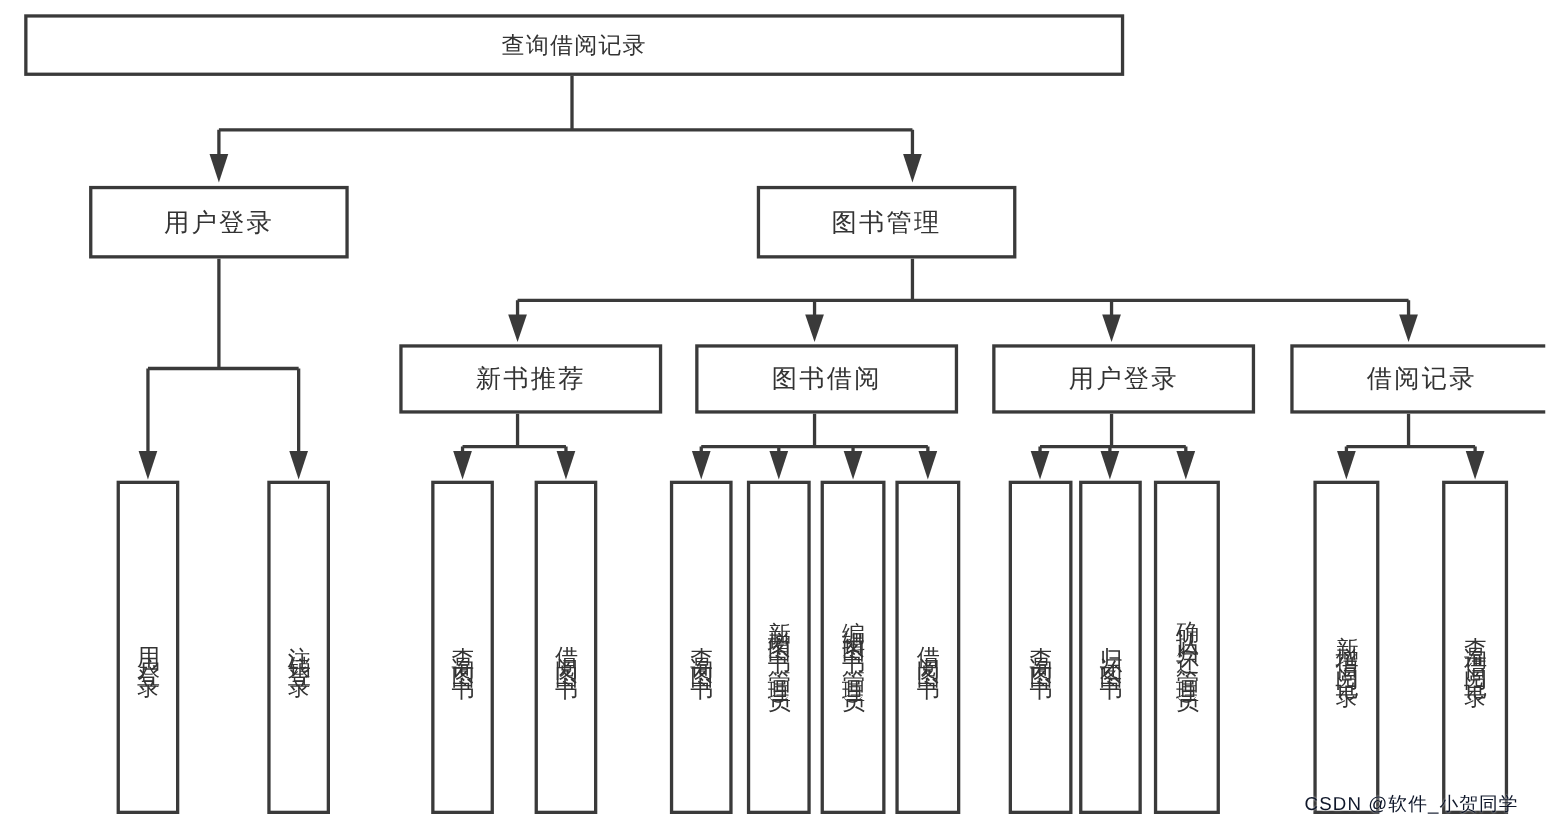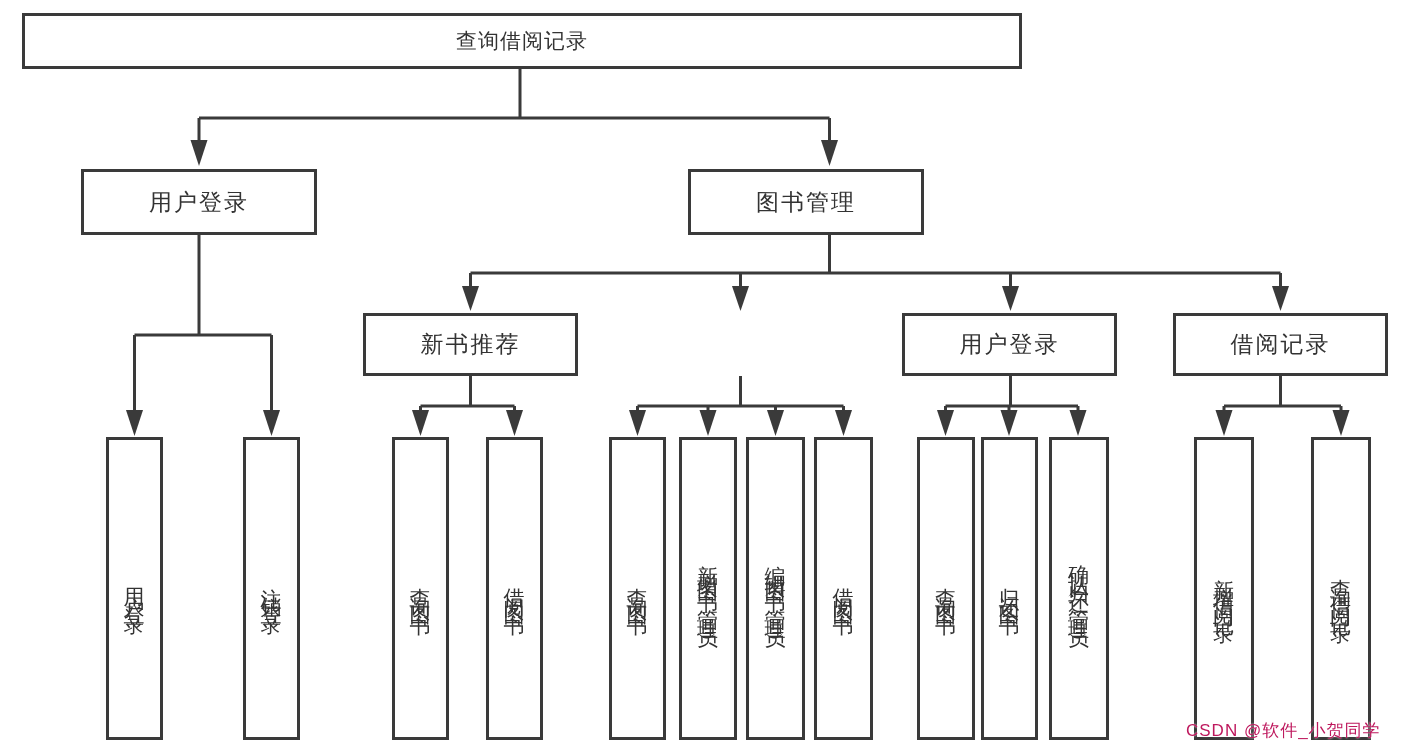--- a/index.html
+++ b/index.html
@@ -40,28 +40,28 @@
   .root-box .h-label { font-size: 21px; letter-spacing: 1px; }
   .v-label {
     writing-mode: vertical-rl;
     text-orientation: mixed;
     font-size: 21px;
     letter-spacing: 9px;
     line-height: 1;
     white-space: nowrap;
   }
   .leaf-box { top: 437px; height: 303px; }
-  .lvl3-box { top: 313px; height: 63px; width: 215px; justify-content: center; }
+  .lvl3-box { top: 313px; height: 63px; width: 239px; justify-content: center; }
   .lvl2-box { top: 169px; height: 66px; }
   .watermark {
     position: absolute;
     left: 1186px;
     top: 719px;
     font-size: 17px;
-    color: #be185d;
+    color: #0f172a;
     letter-spacing: 1px;
     white-space: nowrap;
     z-index: 10;
     text-shadow: 0 0 2px #ffffff;
   }
 </style>
 </head>
 <body>
 
 <div class="stage">
@@ -133,20 +133,23 @@
   <div class="box lvl2-box" style="left:81px; width:236px;">
     <span class="h-label">用户登录</span>
   </div>
   <div class="box lvl2-box" style="left:688px; width:236px;">
     <span class="h-label">图书管理</span>
   </div>
 
   <div class="box lvl3-box" style="left:363px;">
     <span class="h-label">新书推荐</span>
   </div>
+  <div class="box lvl3-box" style="left:632px;">
+    <span class="h-label">图书借阅</span>
+  </div>
   <div class="box lvl3-box" style="left:902px;">
     <span class="h-label">用户登录</span>
   </div>
   <div class="box lvl3-box" style="left:1173px;">
     <span class="h-label">借阅记录</span>
   </div>
 
   <div class="box leaf-box" style="left:106px; width:57px;">
     <span class="v-label">用户登录</span>
   </div>

